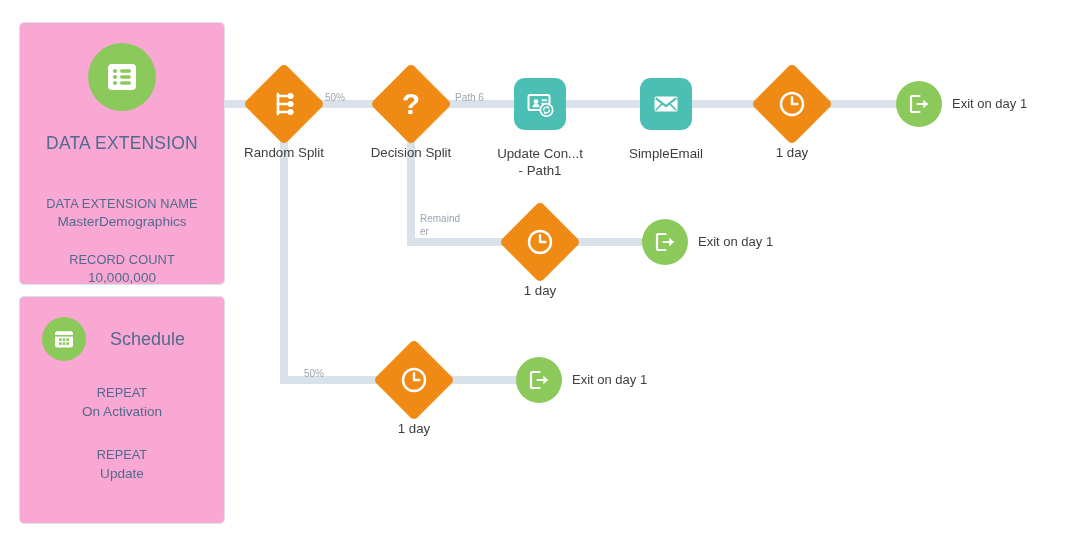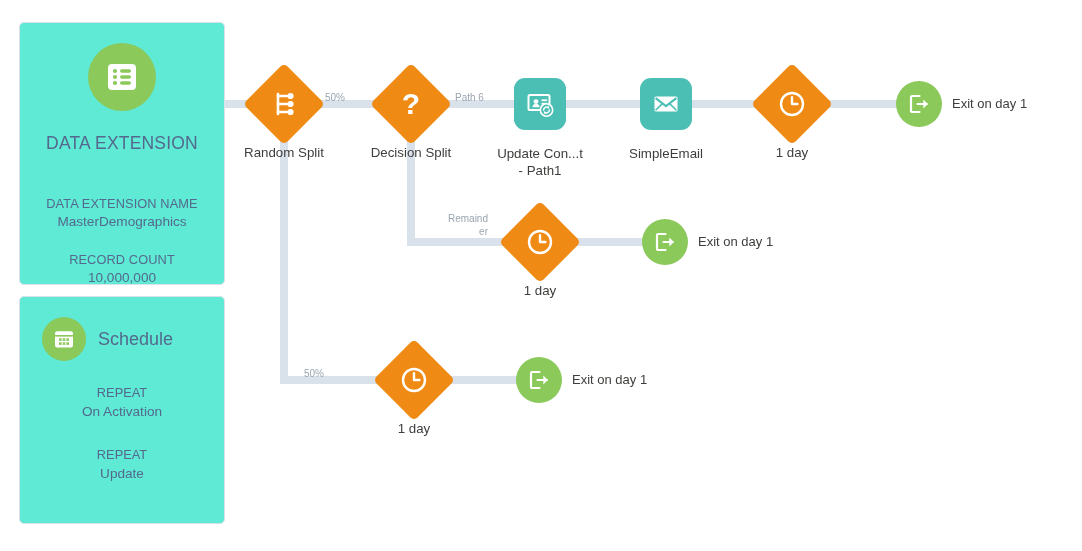--- a/index.html
+++ b/index.html
@@ -15,21 +15,21 @@
     position: relative;
     width: 1082px;
     height: 551px;
     background: #ffffff;
     overflow: hidden;
   }
 
   
   .side-card {
     position: absolute;
-    background: #5eead4;
+    background: #f9a8d4;
     border: 1px solid #dbe1ea;
     border-radius: 5px;
     box-sizing: border-box;
   }
   #card-data-extension { left: 19px; top: 22px; width: 206px; height: 263px; }
   #card-schedule       { left: 19px; top: 296px; width: 206px; height: 228px; }
 
   .de-icon-wrap {
     position: absolute;
     left: 50%;
@@ -69,21 +69,21 @@
   #de-field-name  { top: 173px; }
   #de-field-count { top: 229px; }
 
   
   .sched-head {
     position: absolute;
     top: 20px;
     left: 22px;
     display: flex;
     align-items: center;
-    gap: 12px;
+    gap: 24px;
   }
   .sched-head .txt {
     font-size: 18px;
     color: #54698d;
   }
   .sched-field {
     position: absolute;
     left: 0;
     right: 0;
     text-align: center;
@@ -153,21 +153,21 @@
     color: #3e3e3c;
     white-space: nowrap;
   }
   .path-label {
     position: absolute;
     font-size: 10px;
     color: #9aa5b1;
     line-height: 1.25;
     white-space: pre-line;
   }
-  .path-label.right { text-align: right; }
+  .path-label.right { text-align: left; }
 </style>
 </head>
 <body>
 
 <div id="canvas">
 
   <div class="conn" style="left:225px; top:100px; width:55px; height:8px;"></div>
 
   <div class="conn" style="left:303px; top:100px; width:105px; height:8px;"></div>
 

